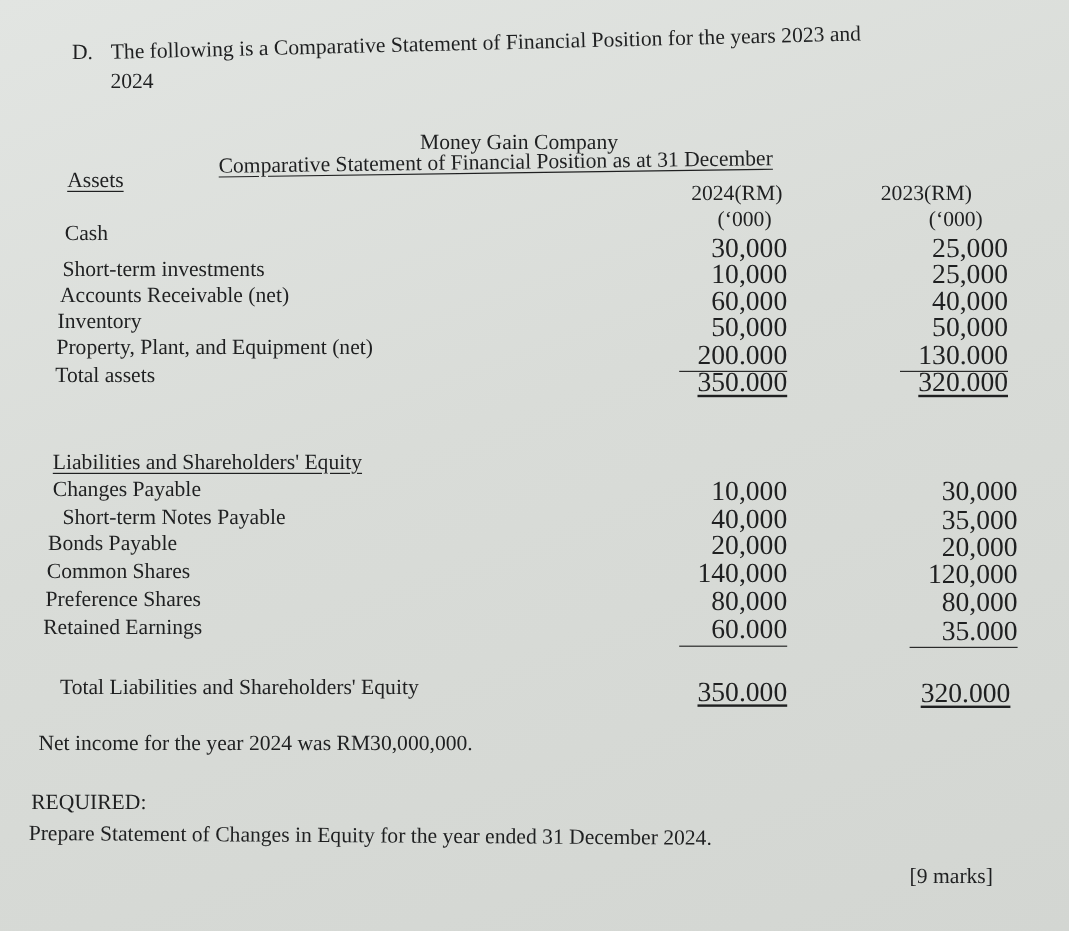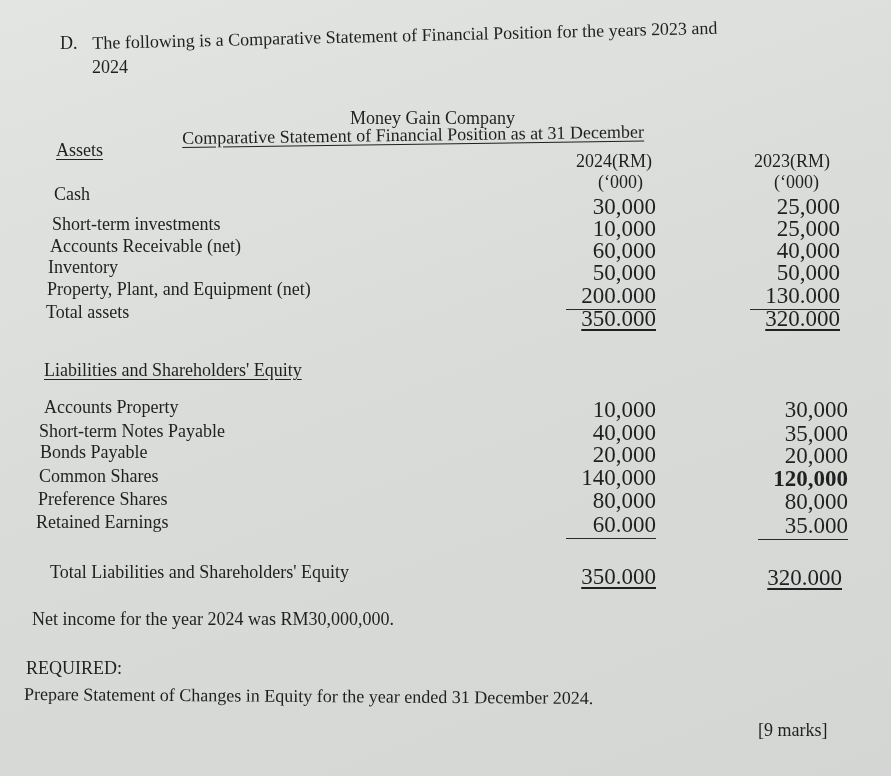--- a/index.html
+++ b/index.html
@@ -26,21 +26,21 @@
 <div class="abs intro" style="left:92px; top:32px; transform: rotate(-1.4deg); transform-origin: left top;">
   <div>The following is a Comparative Statement of Financial Position for the years 2023 and</div>
 </div>
 <div class="abs intro" style="left:92px; top:56px;">2024</div>
 
 <div class="abs title" style="left:350px; top:108px;">Money Gain Company</div>
 <div class="abs title u" style="left:182px; top:128px; transform: rotate(-0.8deg); transform-origin: left top;">Comparative Statement of Financial Position as at 31 December</div>
 <div class="abs title u" style="left:56px; top:140px;">Assets</div>
 
 <div class="abs title" style="left:576px; top:151px;">2024(RM)</div>
-<div class="abs title" style="left:734px; top:151px;margin-left:20px;">2023(RM)</div>
+<div class="abs title" style="left:734px; top:151px;">2023(RM)</div>
 <div class="abs title" style="left:598px; top:172px;">(‘000)</div>
 <div class="abs title" style="left:774px; top:172px;">(‘000)</div>
 
 <div>
   <div class="abs row-label" style="left:54px; top:184px;">Cash</div>
   <div class="abs num" style="left:566px; top:194px;">30,000</div>
   <div class="abs num" style="left:750px; top:194px;">25,000</div>
 
   <div class="abs row-label" style="left:52px; top:214px;">Short-term investments</div>
   <div class="abs num" style="left:566px; top:216px;">10,000</div>
@@ -56,38 +56,38 @@
 
   <div class="abs row-label" style="left:47px; top:279px;">Property, Plant, and Equipment (net)</div>
   <div class="abs num ul-line" style="left:566px; top:283px;">200.000</div>
   <div class="abs num ul-line" style="left:750px; top:283px;">130.000</div>
 
   <div class="abs row-label" style="left:46px; top:302px;">Total assets</div>
   <div class="abs num ul-double" style="left:566px; top:306px;">350.000</div>
   <div class="abs num ul-double" style="left:750px; top:306px;">320.000</div>
 </div>
 
-<div class="abs row-label u" style="left:44px; top:360px;">Liabilities and Shareholders' Equity</div>
+<div class="abs row-label u" style="left:44px; top:375px;">Liabilities and Shareholders' Equity</div>
 
 <div>
-  <div class="abs row-label" style="left:44px; top:397px;">Accounts Property</div>
+  <div class="abs row-label" style="left:44px; top:397px;">Changes Payable</div>
   <div class="abs num" style="left:566px; top:397px;">10,000</div>
   <div class="abs num" style="left:758px; top:397px;">30,000</div>
 
-  <div class="abs row-label" style="left:39px; top:421px;">Short-term Notes Payable</div>
+  <div class="abs row-label" style="left:52px; top:421px;">Short-term Notes Payable</div>
   <div class="abs num" style="left:566px; top:420px;">40,000</div>
   <div class="abs num" style="left:758px; top:421px;">35,000</div>
 
   <div class="abs row-label" style="left:40px; top:442px;">Bonds Payable</div>
   <div class="abs num" style="left:566px; top:442px;">20,000</div>
   <div class="abs num" style="left:758px; top:443px;">20,000</div>
 
   <div class="abs row-label" style="left:39px; top:466px;">Common Shares</div>
   <div class="abs num" style="left:566px; top:465px;">140,000</div>
-  <div class="abs num" style="left:758px; top:466px;font-weight:bold;">120,000</div>
+  <div class="abs num" style="left:758px; top:466px;">120,000</div>
 
   <div class="abs row-label" style="left:38px; top:489px;">Preference Shares</div>
   <div class="abs num" style="left:566px; top:488px;">80,000</div>
   <div class="abs num" style="left:758px; top:489px;">80,000</div>
 
   <div class="abs row-label" style="left:36px; top:512px;">Retained Earnings</div>
   <div class="abs num ul-line" style="left:566px; top:512px; width:90px;">60.000</div>
   <div class="abs num ul-line" style="left:758px; top:513px;">35.000</div>
 
   <div class="abs row-label" style="left:50px; top:562px;">Total Liabilities and Shareholders' Equity</div>

